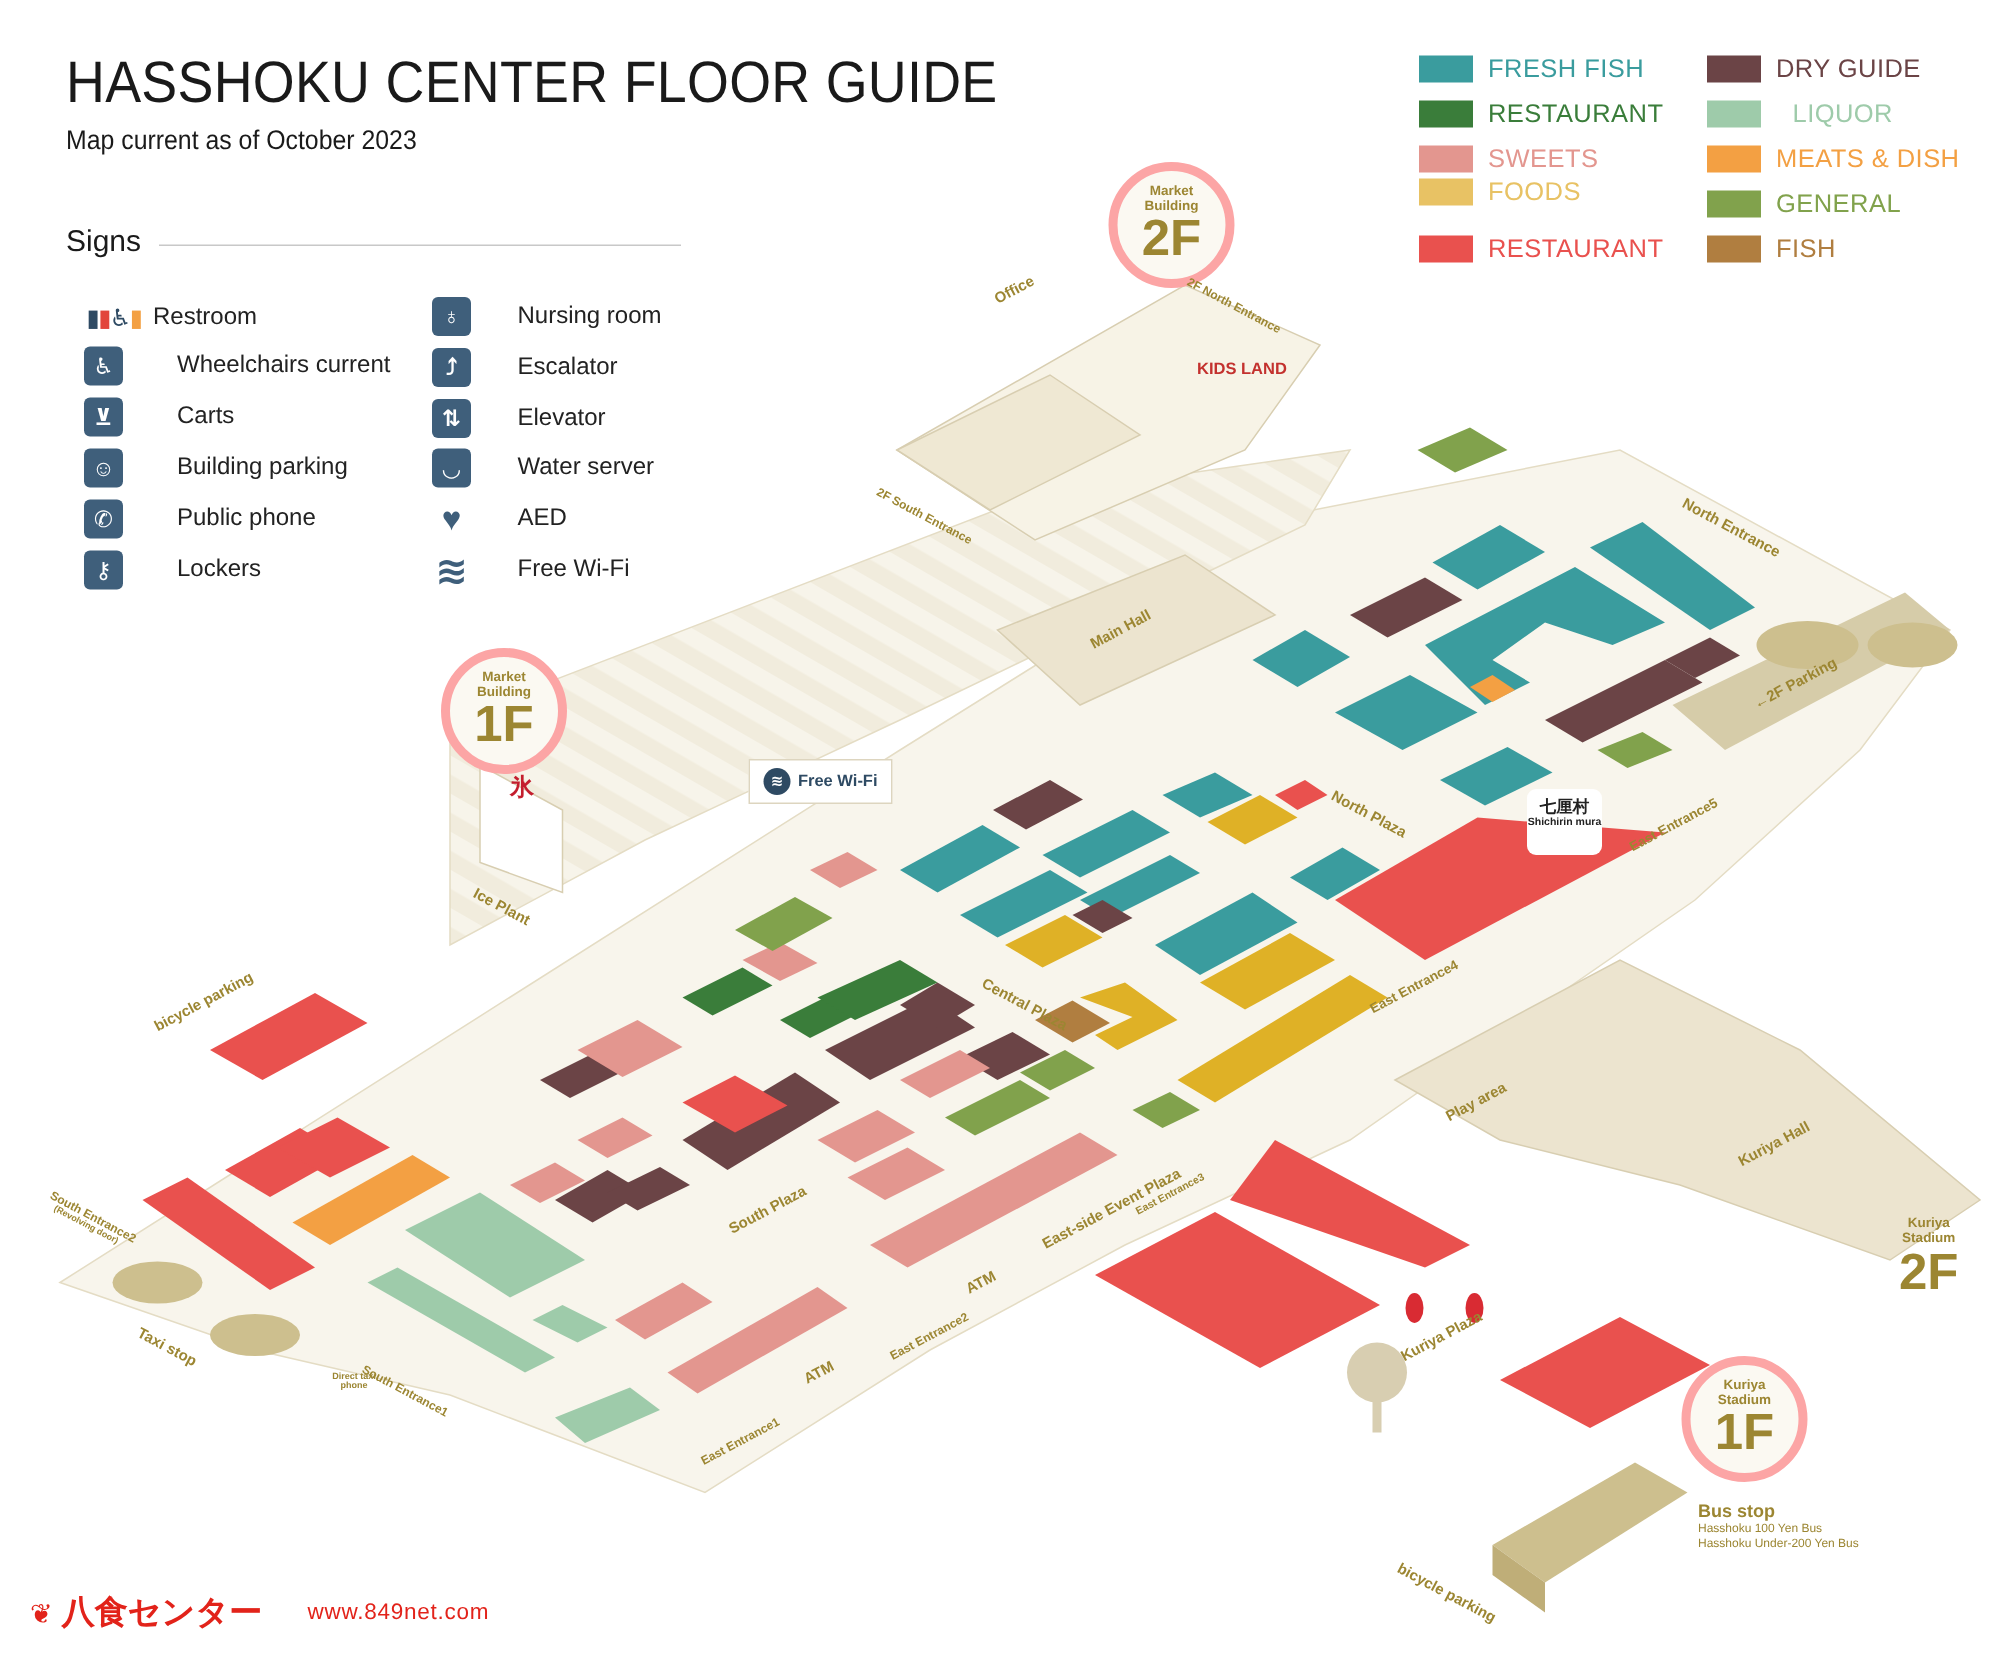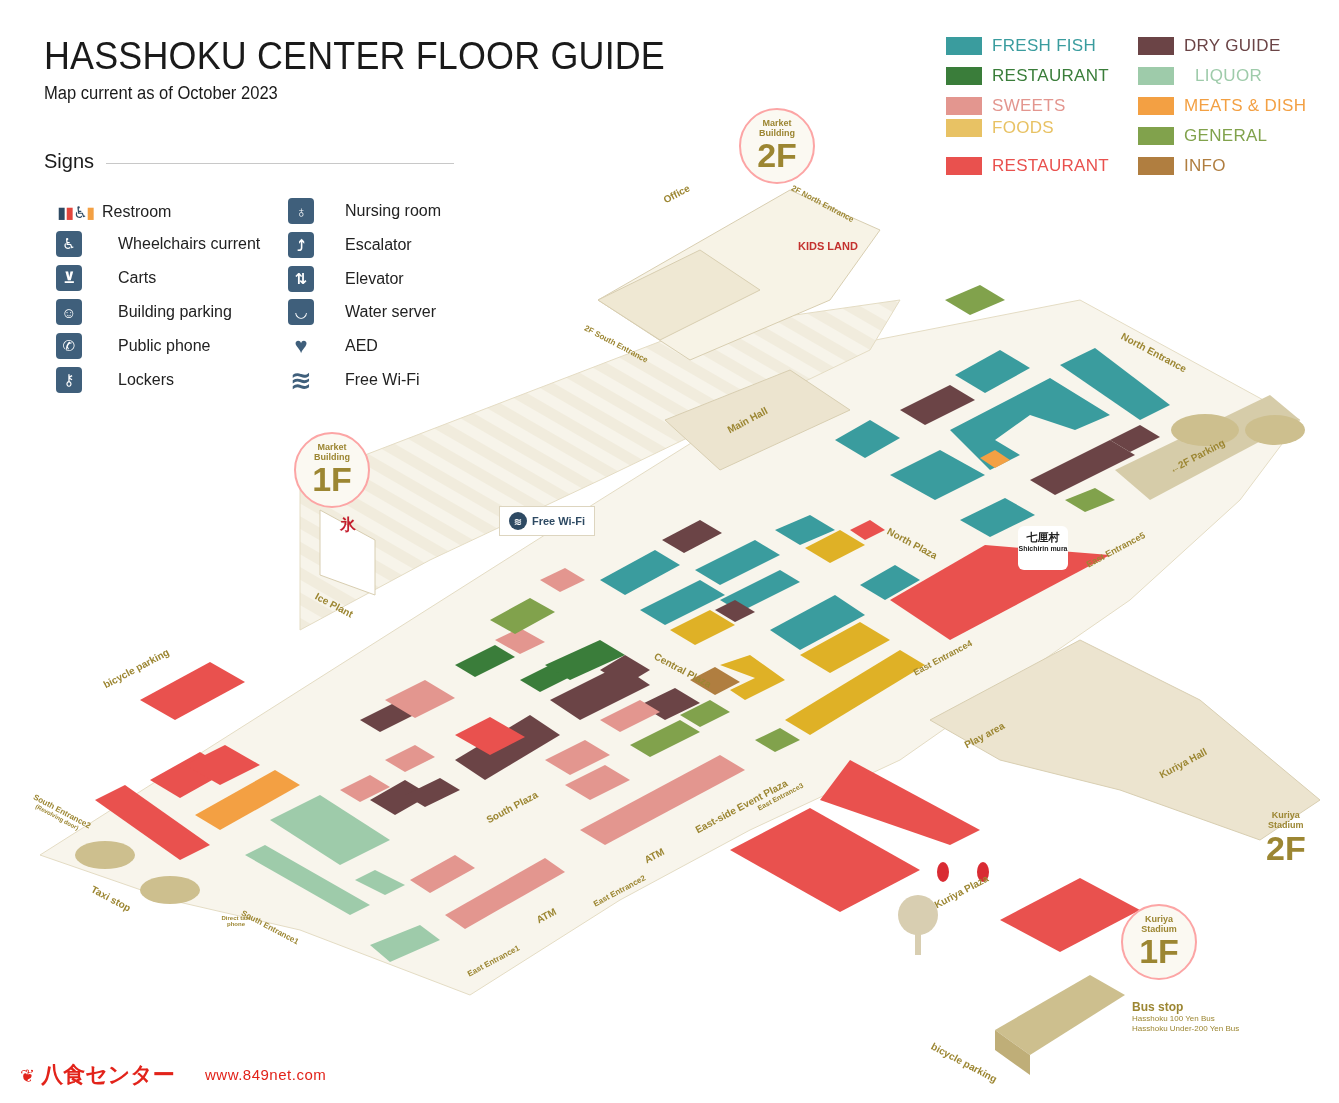--- a/index.html
+++ b/index.html
@@ -9,21 +9,21 @@
   .signs-head{position:absolute;left:44px;top:150px;font-size:20px;white-space:nowrap;}
   .signs-rule{position:absolute;left:106px;top:163px;width:348px;height:1px;background:#c8c8c8;}
   .sign{position:absolute;display:flex;align-items:center;height:28px;}
   .sign .ico{width:26px;height:26px;border-radius:4px;background:#3f5f7b;display:flex;align-items:center;justify-content:center;color:#fff;font-size:15px;font-weight:bold;}
   .sign .ico.plain{background:none;color:#3f5f7b;font-size:22px;}
   .sign .lbl{position:absolute;left:62px;font-size:16px;white-space:nowrap;color:#222;}
   .legend{position:absolute;display:flex;align-items:center;height:20px;}
   .legend .sw{width:36px;height:18px;}
   .legend .lt{margin-left:10px;font-size:17px;letter-spacing:0.3px;white-space:nowrap;font-weight:500;}
   #map{position:absolute;left:0;top:0;width:1339px;height:1103px;}
-  .floor-badge{position:absolute;width:72px;height:72px;border-radius:50%;border:2px solid #fca5a5;background:#fbf9f2;text-align:center;color:#9c8632;}
+  .floor-badge{position:absolute;width:72px;height:72px;border-radius:50%;border:6px solid #fca5a5;background:#fbf9f2;text-align:center;color:#9c8632;}
   .floor-badge .fb-top{font-size:9px;font-weight:bold;line-height:10px;margin-top:8px;}
   .floor-badge .fb-num{font-size:34px;font-weight:bold;line-height:34px;}
   .maplabel{position:absolute;color:#9c8632;font-weight:bold;font-size:10px;white-space:nowrap;transform-origin:left center;}
   .wifi-sign{position:absolute;left:499px;top:506px;width:94px;height:28px;background:#fff;border:1px solid #ddd5bf;display:flex;align-items:center;justify-content:center;font-size:11px;font-weight:bold;color:#2e4a63;}
   .wifi-sign .w-ico{width:18px;height:18px;border-radius:50%;background:#2e4a63;color:#fff;font-size:10px;display:flex;align-items:center;justify-content:center;margin-right:5px;}
   .bus-info{position:absolute;left:1132px;top:1000px;color:#9c8632;}
   .bus-info .bh{font-size:12px;font-weight:bold;}
   .bus-info .bl{font-size:8px;line-height:10px;}
   .footer-logo{position:absolute;left:20px;top:1060px;color:#e2231a;font-size:22px;font-weight:bold;white-space:nowrap;}
   .footer-url{position:absolute;left:205px;top:1066px;color:#e2231a;font-size:15px;letter-spacing:0.5px;white-space:nowrap;}
@@ -260,21 +260,21 @@
 <div class="legend" style="left:1138px;top:96px;">
   <span class="sw" style="background:#f3a043"></span>
   <span class="lt" style="color:#f3a043">MEATS &amp; DISH</span>
 </div>
 <div class="legend" style="left:1138px;top:126px;">
   <span class="sw" style="background:#81a24c"></span>
   <span class="lt" style="color:#81a24c">GENERAL</span>
 </div>
 <div class="legend" style="left:1138px;top:156px;">
   <span class="sw" style="background:#b07e40"></span>
-  <span class="lt" style="color:#b07e40">INFO</span>
+  <span class="lt" style="color:#b07e40">FISH</span>
 </div>
 
 <div class="floor-badge" style="left:739px;top:108px;">
   <div class="fb-top" style="white-space:pre-line">Market
 Building</div>
   <div class="fb-num">2F</div>
 </div>
 <div class="floor-badge" style="left:294px;top:432px;">
   <div class="fb-top" style="white-space:pre-line">Market
 Building</div>

